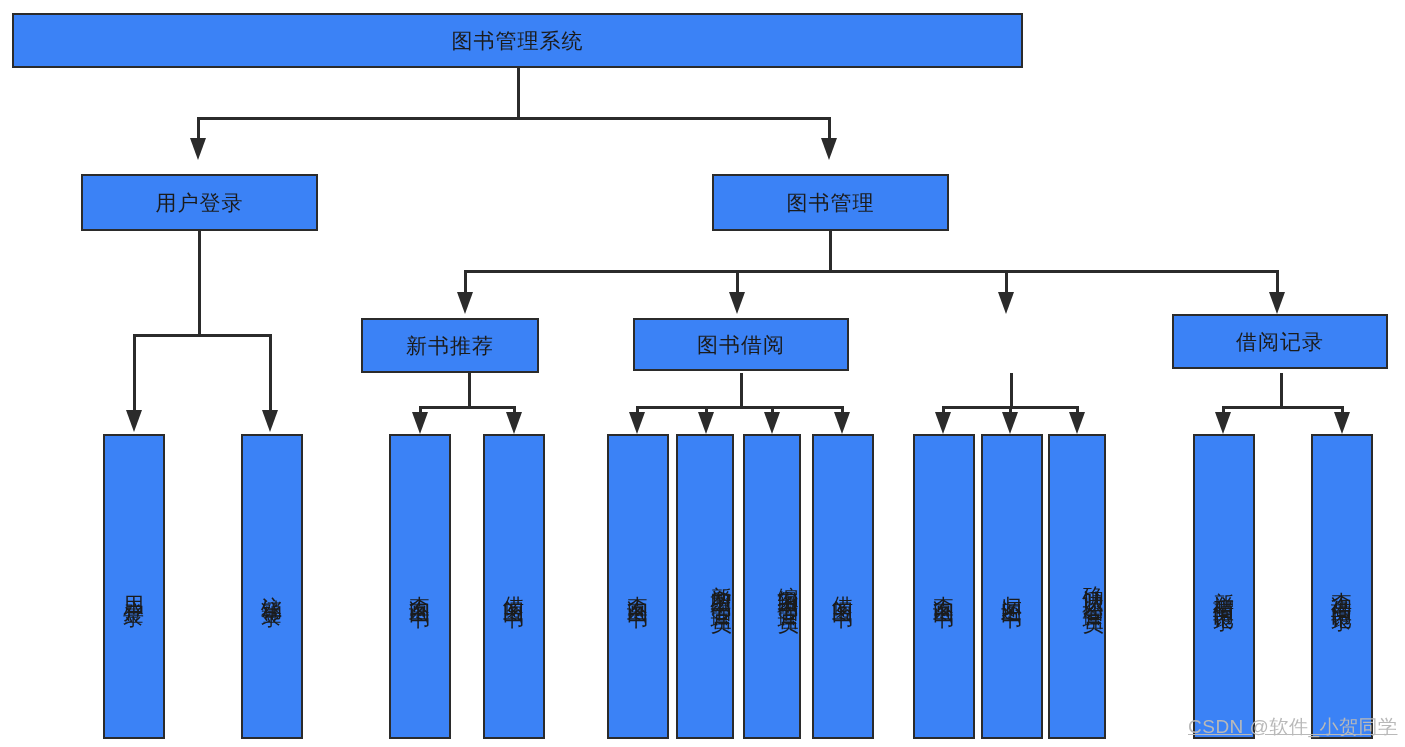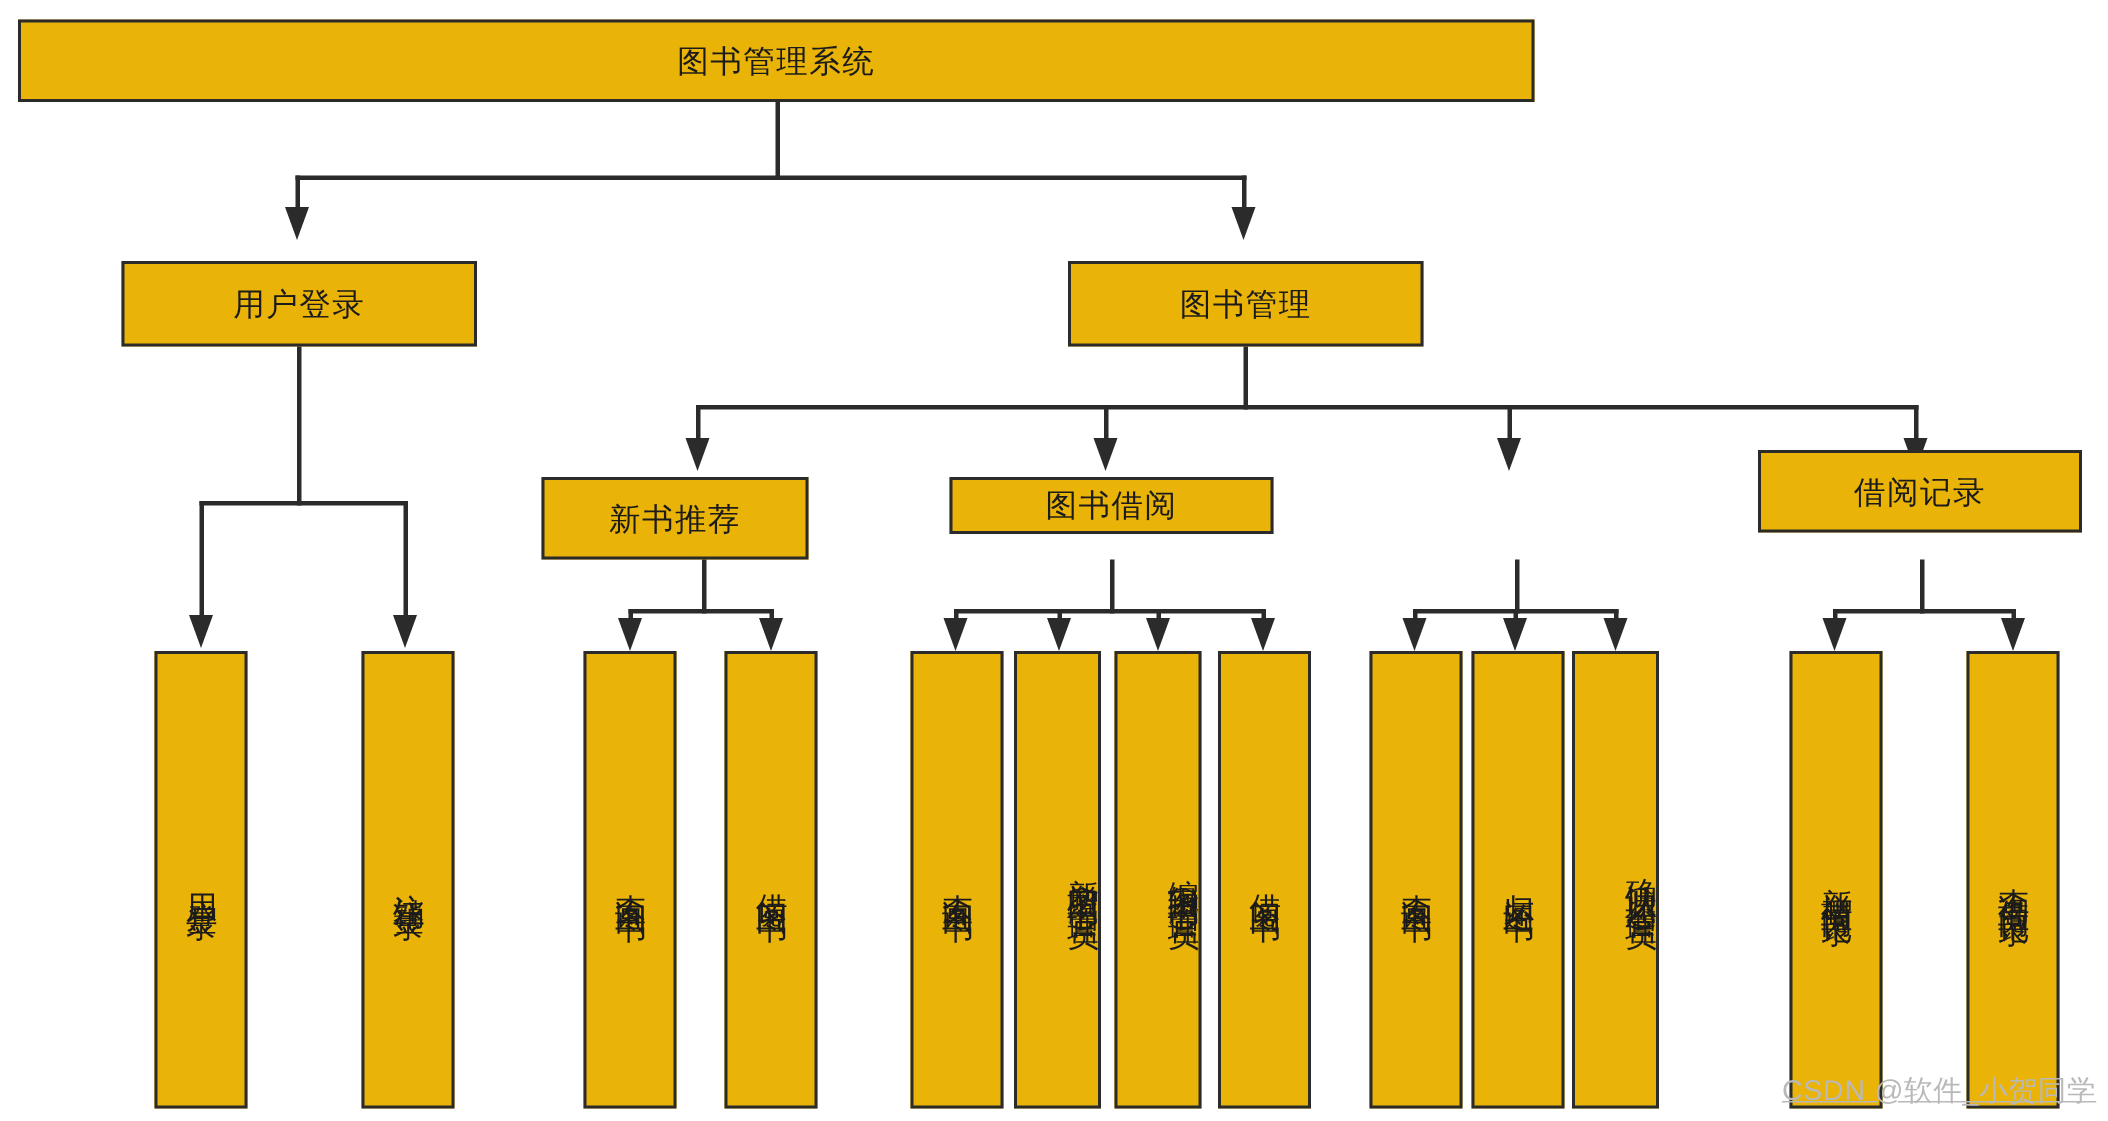--- a/index.html
+++ b/index.html
@@ -14,21 +14,21 @@
     position: relative;
     width: 1405px;
     height: 747px;
     background: #ffffff;
     overflow: hidden;
   }
   .node {
     position: absolute;
     box-sizing: border-box;
     border: 2px solid #2b2b2b;
-    background: #eab308;
+    background: #3b82f6;
     display: flex;
     align-items: center;
     justify-content: center;
     color: #1b1b1b;
   }
   .node.horiz {
     font-size: 21px;
     letter-spacing: 1px;
     white-space: nowrap;
   }
@@ -110,24 +110,24 @@
   <div class="edge v" style="left:1005px; top:270px; height:25px;"></div>
   <div class="edge v" style="left:1276px; top:270px; height:25px;"></div>
   <div class="arrow" style="left:457px; top:292px;"></div>
   <div class="arrow" style="left:729px; top:292px;"></div>
   <div class="arrow" style="left:998px; top:292px;"></div>
   <div class="arrow" style="left:1269px; top:292px;"></div>
 
   <div class="node horiz" style="left:361px; top:318px; width:178px; height:55px;">
     <span class="lbl">新书推荐</span>
   </div>
-  <div class="node horiz" style="left:633px; top:318px; width:216px; height:38px;">
+  <div class="node horiz" style="left:633px; top:318px; width:216px; height:53px;">
     <span class="lbl">图书借阅</span>
   </div>
-  <div class="node horiz" style="left:1172px; top:300px; width:216px; height:55px;">
+  <div class="node horiz" style="left:1172px; top:314px; width:216px; height:55px;">
     <span class="lbl">借阅记录</span>
   </div>
 
   <div class="edge v" style="left:468px; top:373px; height:36px;"></div>
   <div class="edge h" style="left:419px; top:406px; width:97px;"></div>
   <div class="edge v" style="left:419px; top:406px; height:14px;"></div>
   <div class="edge v" style="left:513px; top:406px; height:14px;"></div>
   <div class="arrow" style="left:412px; top:412px;"></div>
   <div class="arrow" style="left:506px; top:412px;"></div>
 

